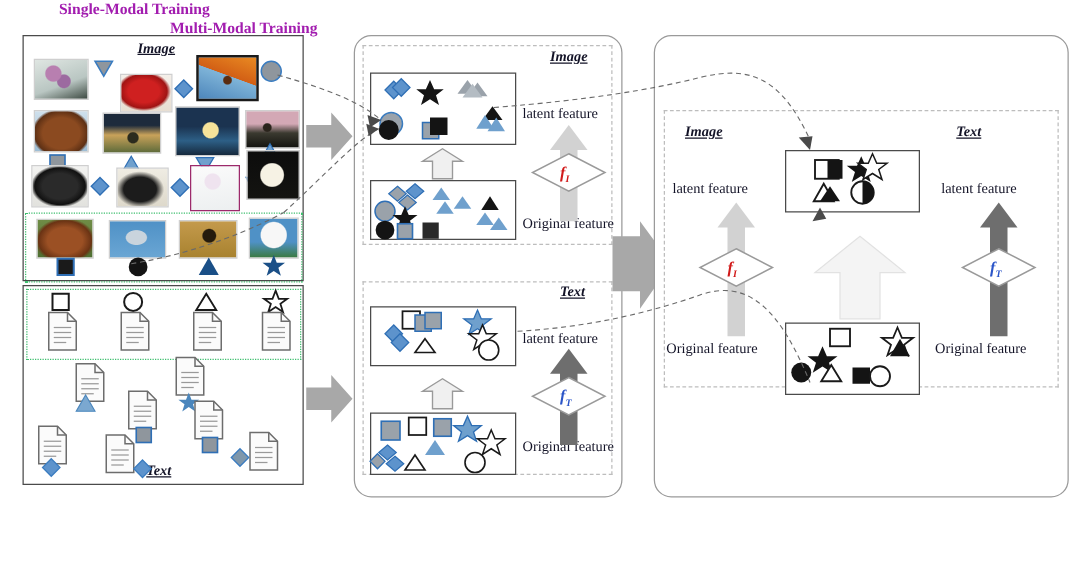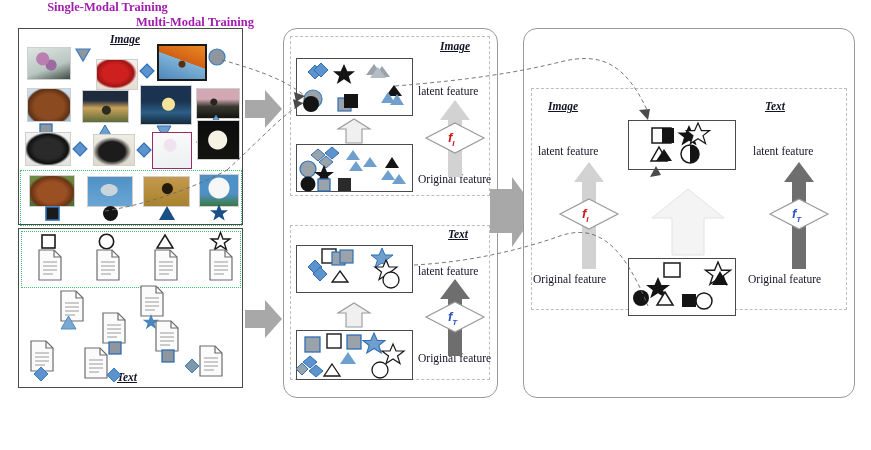--- a/index.html
+++ b/index.html
@@ -9,21 +9,21 @@
   .stage-title{font-family:"Liberation Serif",serif;font-weight:bold;font-size:12.5px;color:#a21caf;text-align:center;}
   .caption{font-family:"Liberation Serif",serif;font-size:15px;color:#101028;text-align:center;}
   .panel-solid{position:absolute;border:1.6px solid #4a4a4a;background:#fff;box-sizing:border-box;}
   .panel-round{position:absolute;border:1.4px solid #9a9a9a;border-radius:14px;background:#fff;box-sizing:border-box;}
   .panel-dash{position:absolute;border:1px dashed #bdbdbd;box-sizing:border-box;}
   .panel-green{position:absolute;border:1.7px dotted #3fbf6f;box-sizing:border-box;}
   .box-thin{position:absolute;border:1.3px solid #4a4a4a;background:#fff;box-sizing:border-box;}
   .lbl{position:absolute;font-family:Liberation Serif, serif;font-size:11.5px;color:#131327;white-space:nowrap;}
   .lbl-ul{position:absolute;font-family:"Liberation Serif",serif;font-size:11.5px;font-style:italic;font-weight:bold;
           text-decoration:underline;color:#131327;white-space:nowrap;}
-  .fsym{position:absolute;font-family:Liberation Sans, sans-serif;font-style:italic;font-weight:bold;font-size:13px;white-space:nowrap;}
+  .fsym{position:absolute;font-family:Liberation Serif, serif;font-style:italic;font-weight:bold;font-size:13px;white-space:nowrap;}
   .fsym sub{font-size:8px;font-style:italic;}
   .thumb{position:absolute;border:0.8px solid #cfcfcf;box-sizing:border-box;}
   svg{overflow:visible;}
   .doc{position:absolute;}
 </style>
 </head>
 <body>
 
 <div class="panel-solid" style="left:18px;top:28px;width:225px;height:197px;"></div>
 <div class="lbl-ul" style="left:110px;top:33px;">Image</div>

